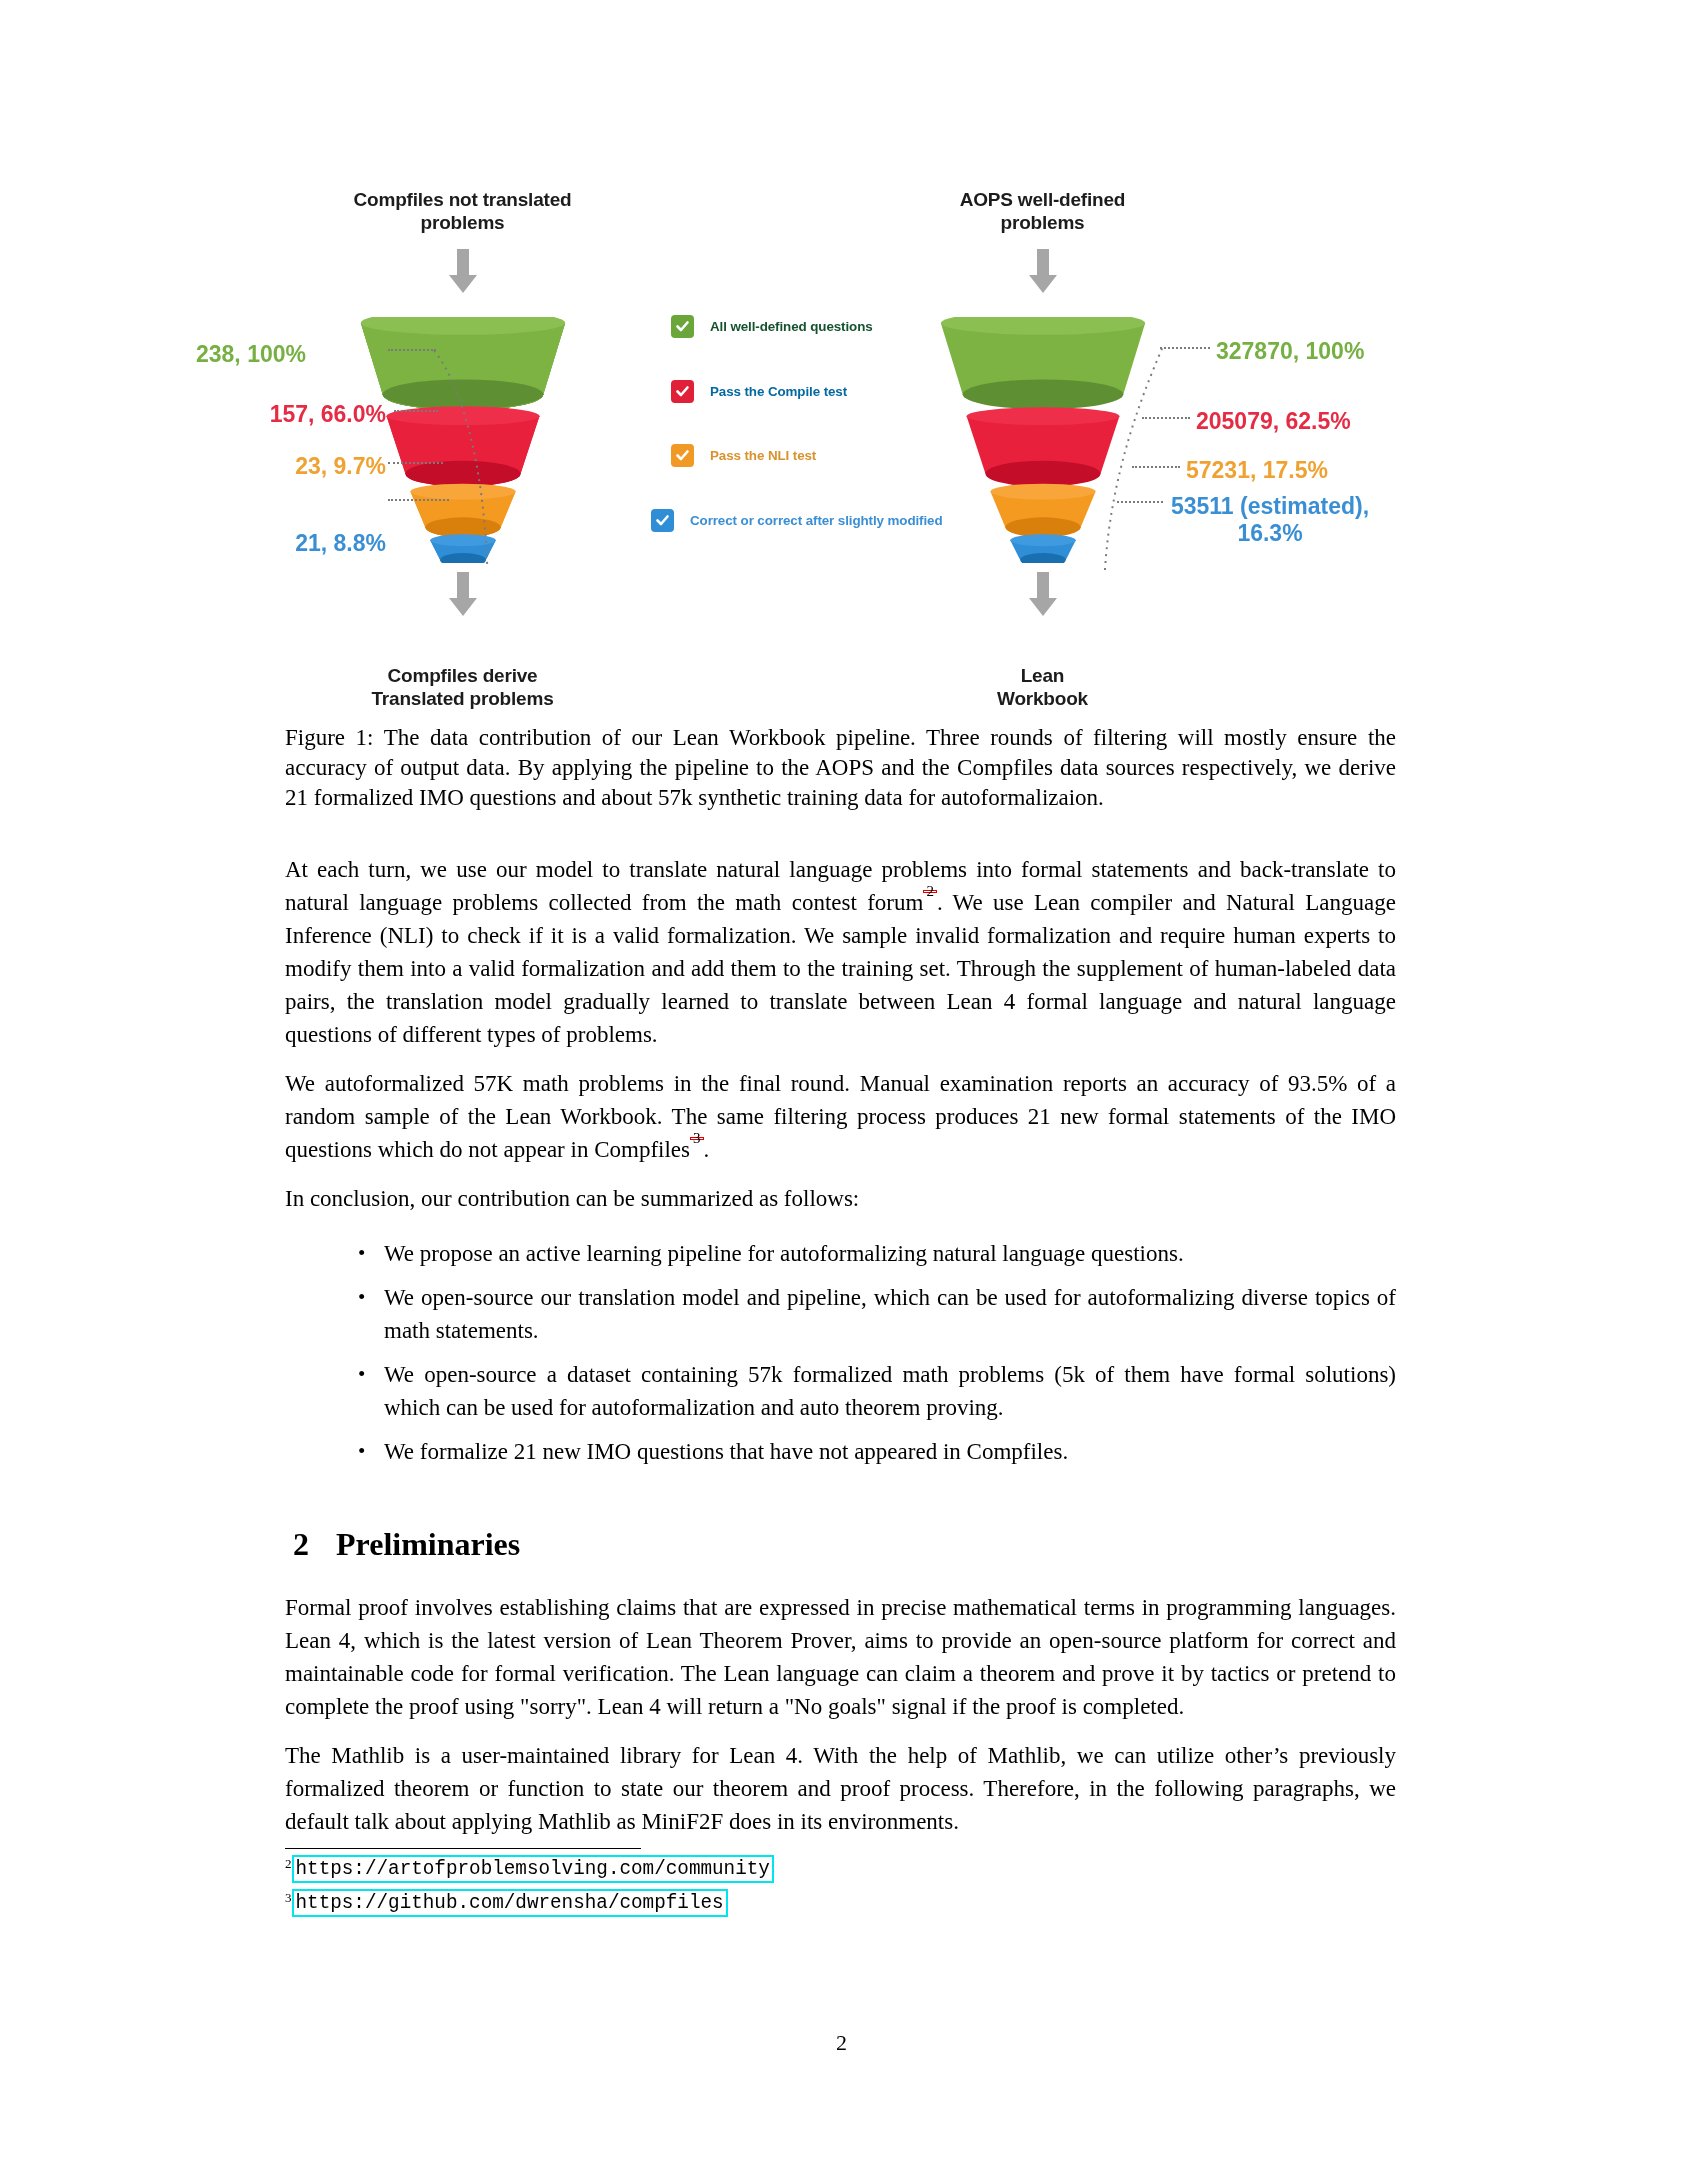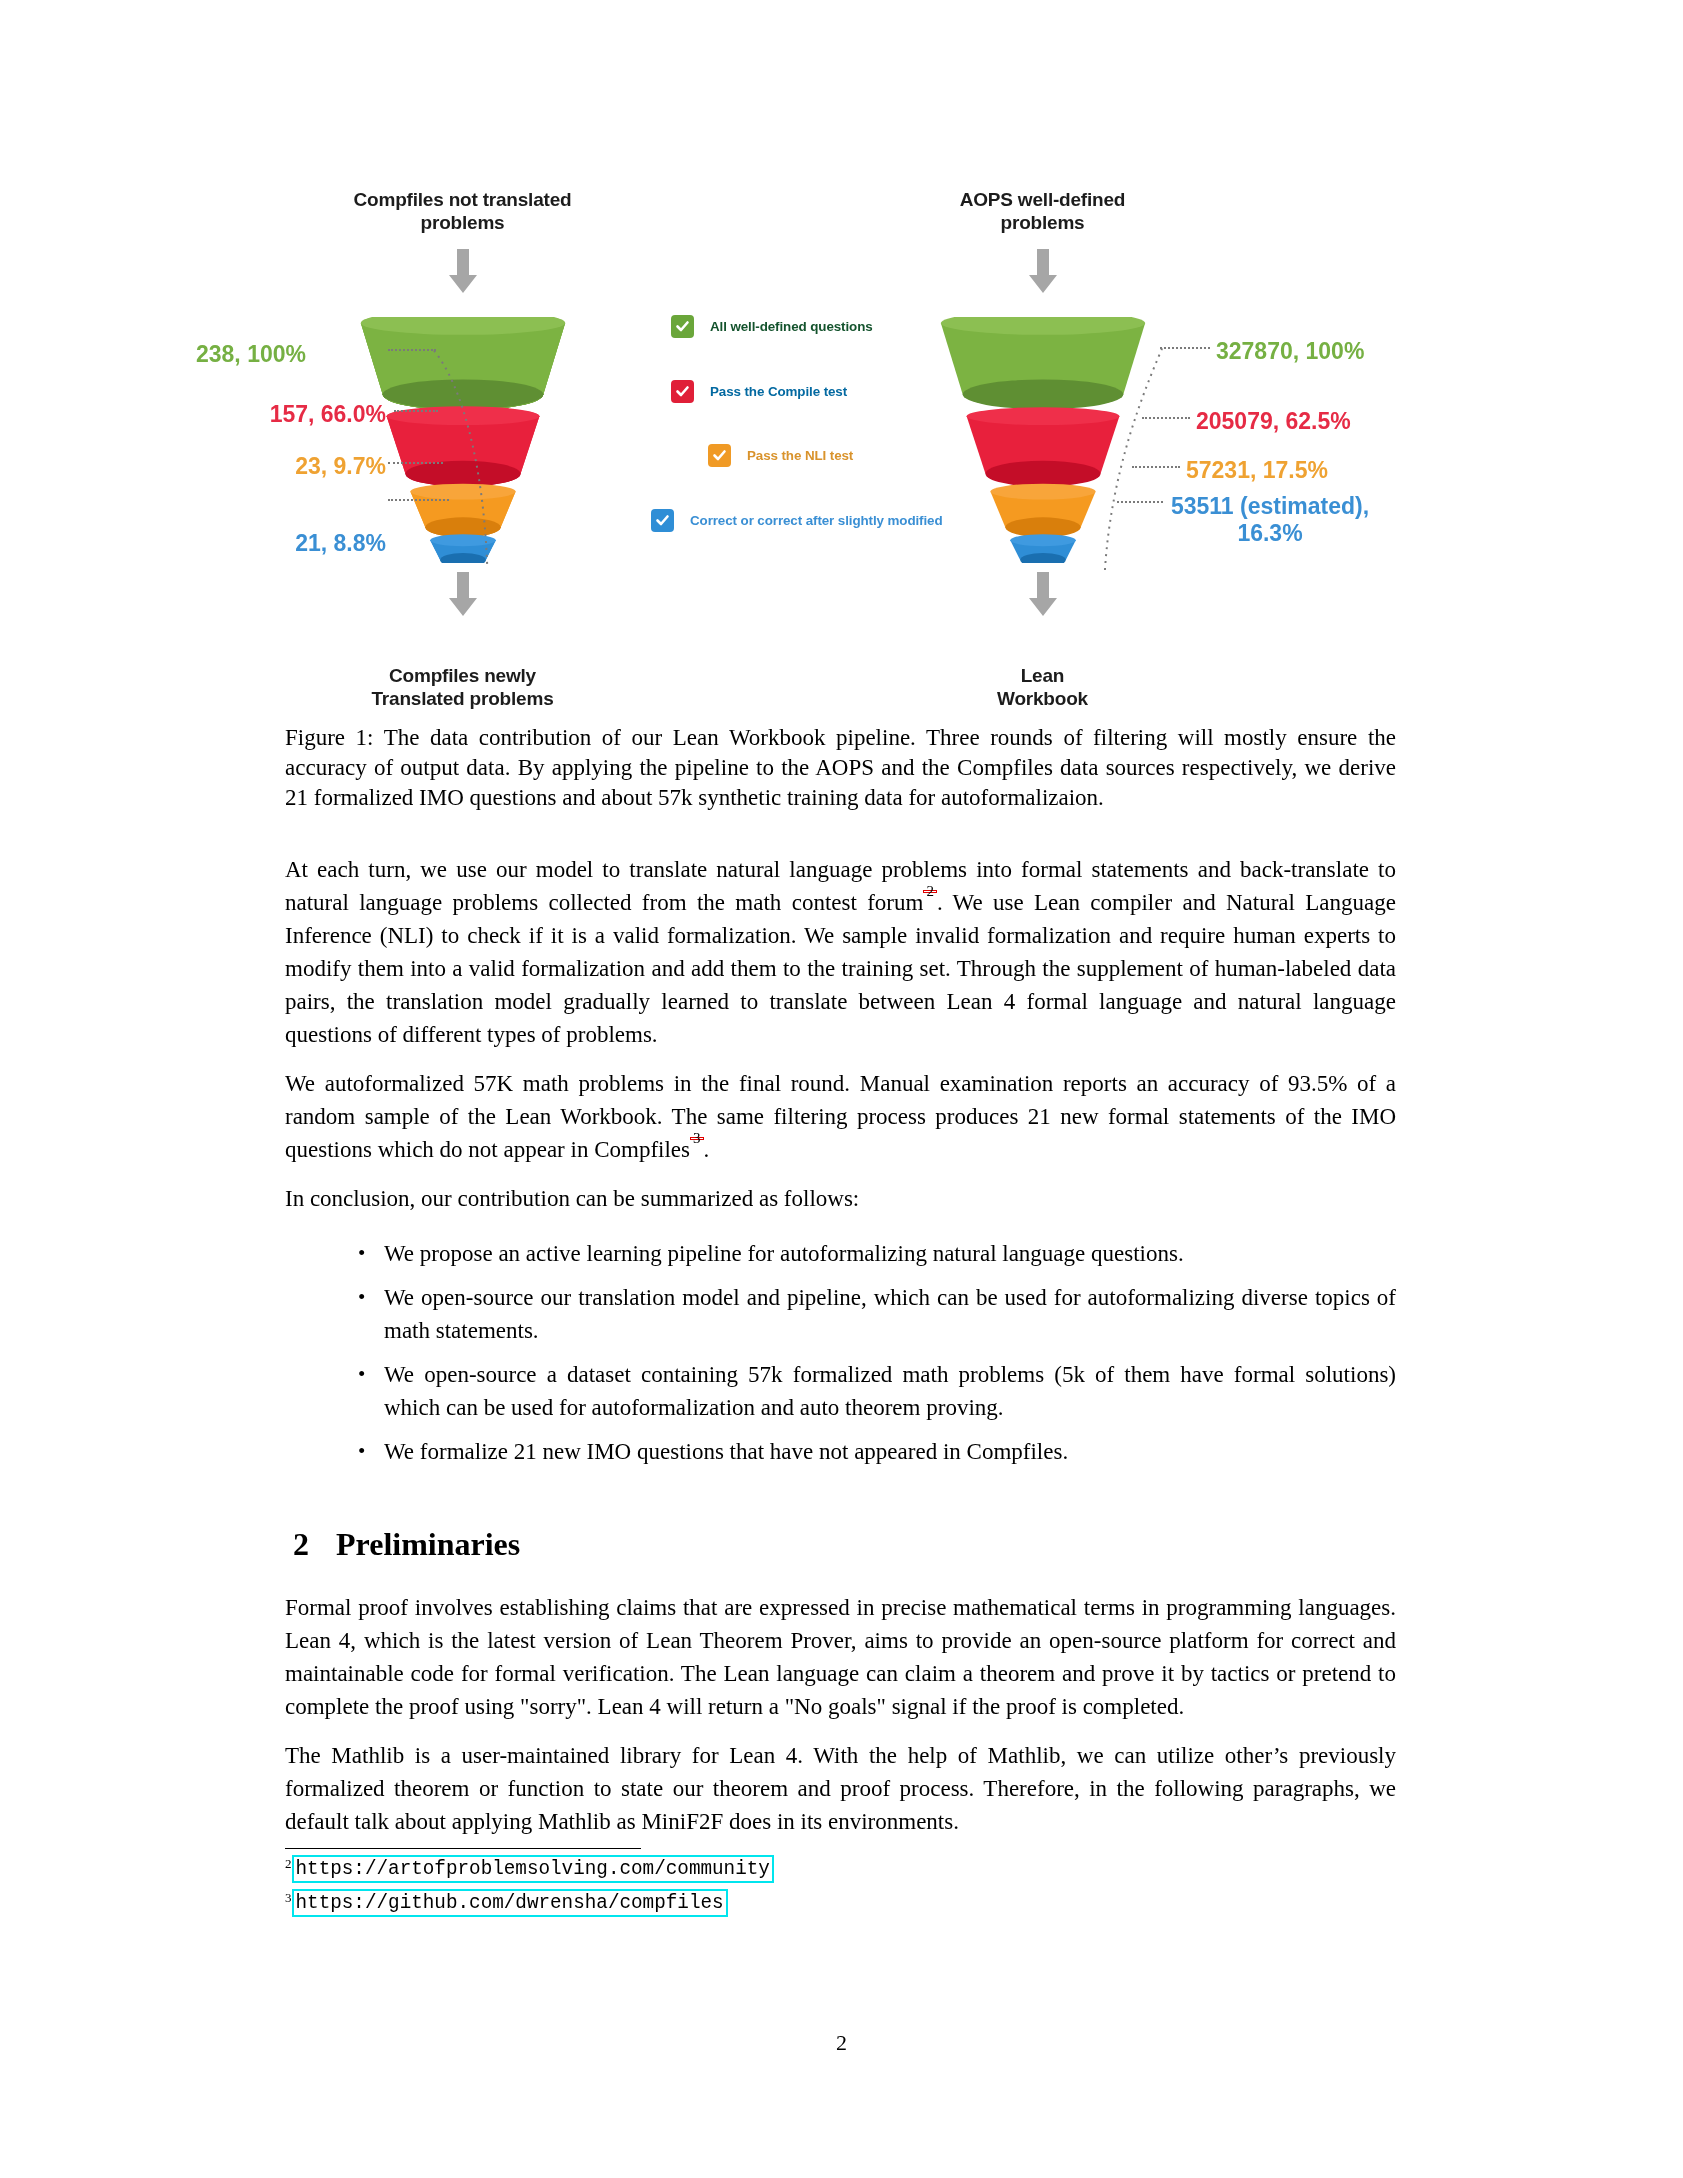--- a/index.html
+++ b/index.html
@@ -299,21 +299,21 @@
         </svg>
       </div>
 
       <div class="arrow-down arrow-bottom">
         <svg width="34" height="44" viewBox="0 0 34 44">
               <path d="M11 0 h12 v26 h8 L17 44 L3 26 h8 Z" fill="#a6a6a6"></path>
             </svg>
       </div>
 
       <div class="funnel-caption">
-        <span>Compfiles newly</span><br>
+        <span>Compfiles derive</span><br>
         <span>Translated problems</span>
       </div>
     </div>
 
     <div class="callout right-aligned" style="left:-89px; top:153px; color:#76b043;">238, 100%</div>
     <div class="callout right-aligned" style="left:-89px; top:213px; color:#e62b45; width:190px;">157, 66.0%</div>
     <div class="callout right-aligned" style="left:-89px; top:265px; color:#efa232; width:190px;">23, 9.7%</div>
     <div class="callout right-aligned" style="left:-89px; top:302px; color:#3a8fd4; width:190px;margin-top:40px;">21, 8.8%</div>
 
     <div class="leader" style="left:103px; top:161px; width:48px;"></div>
@@ -336,21 +336,21 @@
         <span class="legend-text" style="color:#14532d;">All well-defined questions</span>
       </div>
       <div class="legend-row" style="top:65px; left:10px;">
         <span class="legend-box" style="background:#e01f38;">
           <svg width="15" height="15" viewBox="0 0 15 15">
                 <path d="M2.5 7.5 L6 11 L12.5 3.5" stroke="#ffffff" stroke-width="2.6" fill="none" stroke-linecap="round" stroke-linejoin="round"></path>
               </svg>
         </span>
         <span class="legend-text" style="color:#0369a1;">Pass the Compile test</span>
       </div>
-      <div class="legend-row" style="top:129px; left:10px;margin-left:37px;">
+      <div class="legend-row" style="top:129px; left:10px;">
         <span class="legend-box" style="background:#f09a25;">
           <svg width="15" height="15" viewBox="0 0 15 15">
                 <path d="M2.5 7.5 L6 11 L12.5 3.5" stroke="#ffffff" stroke-width="2.6" fill="none" stroke-linecap="round" stroke-linejoin="round"></path>
               </svg>
         </span>
         <span class="legend-text" style="color:#d9932c;">Pass the NLI test</span>
       </div>
       <div class="legend-row" style="top:194px; left:-10px;">
         <span class="legend-box" style="background:#2f8ed6;">
           <svg width="15" height="15" viewBox="0 0 15 15">

